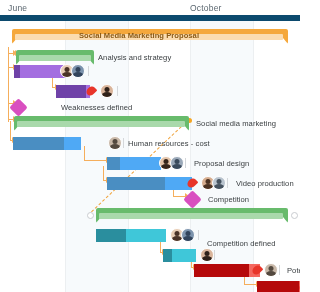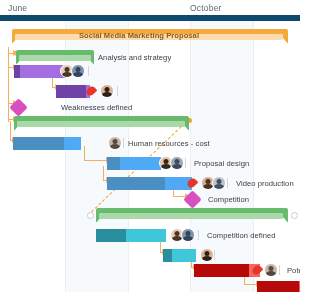--- a/index.html
+++ b/index.html
@@ -226,20 +226,21 @@
       </div>
       <div class="row" style="top: 97px;">
         <div class="milestone" style="left: 12px; background: rgb(217, 79, 192);"></div>
         <div class="lbl" style="left: 32px; color: rgb(60, 64, 67); margin-left: 29px;">Weaknesses defined</div>
       </div>
       <div class="row" style="top: 113px;">
         <div class="summary" style="left: 14px; width: 175px;">
           <div class="sm-body" style="background: rgb(104, 187, 108);"></div>
           <div class="sm-prog" style="width: 168px; background: rgb(169, 217, 171);"></div>
         </div>
+        <div class="lbl" style="left: 196px; color: rgb(60, 64, 67);">Social media marketing</div>
       </div>
       <div class="row" style="top: 133px;">
         <div class="bar" style="left: 13px; width: 68px; background: rgb(79, 169, 245);">
           <div class="bar-inner" style="width: 51px; background: rgb(74, 142, 194);"></div>
         </div>
         <div class="avatars" style="left: 108px; top: 3px;">
           <div class="av" style="background: rgb(200, 184, 168);">
             <i style="background: rgb(83, 73, 63);"></i>
             <b style="background: rgb(83, 73, 63);"></b>
           </div>
@@ -302,21 +303,21 @@
           <div class="av" style="background: rgb(232, 205, 181);">
             <i style="background: rgb(74, 51, 39);"></i>
             <b style="background: rgb(74, 51, 39);"></b>
           </div>
           <div class="av" style="background: rgb(124, 147, 173);">
             <i style="background: rgb(50, 68, 92);"></i>
             <b style="background: rgb(50, 68, 92);"></b>
           </div>
         </div>
         <div class="sep" style="left: 198px;"></div>
-        <div class="lbl" style="left: 207px; color: rgb(60, 64, 67);">Competition defined</div>
+        <div class="lbl" style="left: 207px; color: rgb(60, 64, 67); margin-top: 8px;">Competition defined</div>
       </div>
       <div class="row" style="top: 245px;">
         <div class="bar" style="left: 163px; width: 33px; background: rgb(63, 199, 217);">
           <div class="bar-inner" style="width: 9px; background: rgb(42, 142, 158);"></div>
         </div>
         <div class="avatars" style="left: 200px; top: 3px;">
           <div class="av" style="background: rgb(217, 180, 154);">
             <i style="background: rgb(47, 33, 25);"></i>
             <b style="background: rgb(47, 33, 25);"></b>
           </div>

